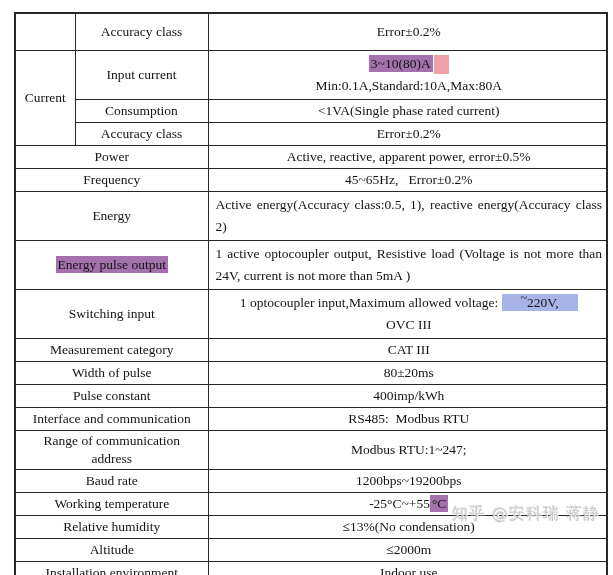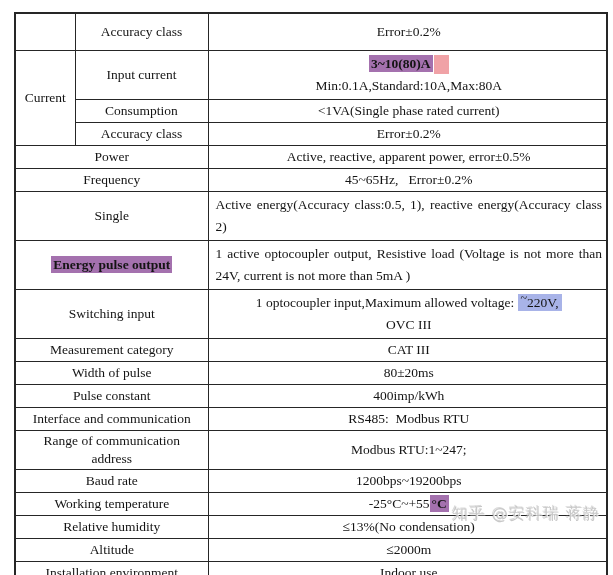--- a/index.html
+++ b/index.html
@@ -33,22 +33,22 @@
   }
   tr.single{height:23px;}
   td.lcell{ text-align:center; padding:1px 10px; }
   td.gcell{ text-align:center; padding:18px 2px; }
   td.vcell{
     text-align:center; padding:2px 4px 2px 7px;
     white-space:pre-wrap;
   }
   td.vcell.multi{ line-height:22px; }
   td.vcell.justify{ text-align:justify; }
-  .hl-purple{ background:var(--purple); padding:1px 2px;font-weight:bold; }
-  .hl-blue{ background:var(--blue); padding:1px 3px; }
+  .hl-purple{ background:var(--purple); padding:1px 2px; }
+  .hl-blue{ background:var(--blue); padding:1px 19px; }
   .pink-block{
     display:inline-block;width:15px;height:19px;
     background:var(--pink);vertical-align:middle;margin-left:1px;
   }
   .tilde{
     display:inline-block;position:relative;top:-5px;
     font-size:12px;line-height:0;
   }
   .watermark{
     position:absolute;left:452px;top:504px;
@@ -96,21 +96,21 @@
     <td class="lcell" colspan="2">Power</td>
     <td class="vcell">Active, reactive, apparent power, error±0.5%</td>
   </tr>
 
   <tr class="single">
     <td class="lcell" colspan="2">Frequency</td>
     <td class="vcell">45~65Hz,   Error±0.2%</td>
   </tr>
 
   <tr>
-    <td class="lcell" colspan="2">Single</td>
+    <td class="lcell" colspan="2">Energy</td>
     <td class="vcell multi justify">Active energy(Accuracy class:0.5, 1), reactive energy(Accuracy class 2)</td>
   </tr>
 
   <tr>
     <td class="lcell" colspan="2"><span class="hl-purple">Energy pulse output</span></td>
     <td class="vcell multi justify">1 active optocoupler output, Resistive load (Voltage is not more than 24V, current is not more than 5mA )</td>
   </tr>
 
   <tr>
     <td class="lcell" colspan="2">Switching input</td>

